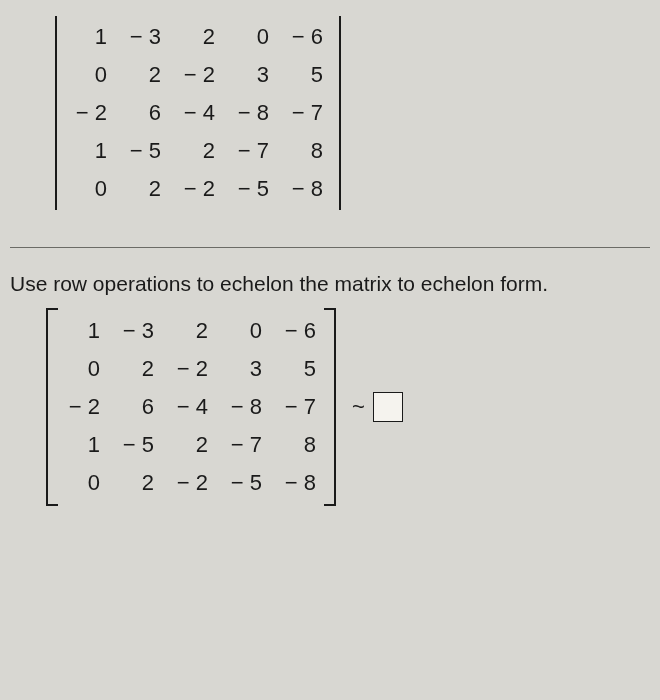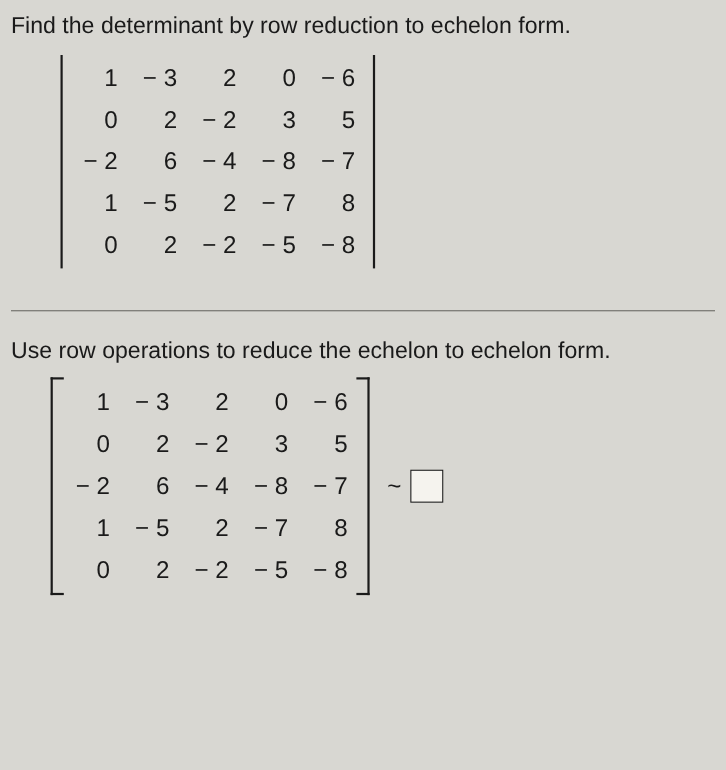--- a/index.html
+++ b/index.html
@@ -89,21 +89,20 @@
   border: 1.5px solid #1a1a1a;
   background: #f5f3ee;
   vertical-align: middle;
 }
 </style>
 </head>
 <body>
 
 <div class="page">
 
-  <div class="prompt">Find the determinant by row reduction to echelon form.</div>
 
   <div class="det-wrapper">
     <table class="matrix">
       <tbody>
           <tr>
         <td>1</td>
         <td>− 3</td>
         <td>2</td>
         <td>0</td>
         <td>− 6</td>
@@ -135,21 +134,21 @@
         <td>− 2</td>
         <td>− 5</td>
         <td>− 8</td>
       </tr>
     </tbody>
       </table>
   </div>
 
   <hr class="divider">
 
-  <div class="prompt">Use row operations to reduce the echelon to echelon form.</div>
+  <div class="prompt">Use row operations to echelon the matrix to echelon form.</div>
 
   <div class="row-eq">
     <div class="mat-wrapper">
       <table class="matrix">
         <tbody>
             <tr>
           <td>1</td>
           <td>− 3</td>
           <td>2</td>
           <td>0</td>

